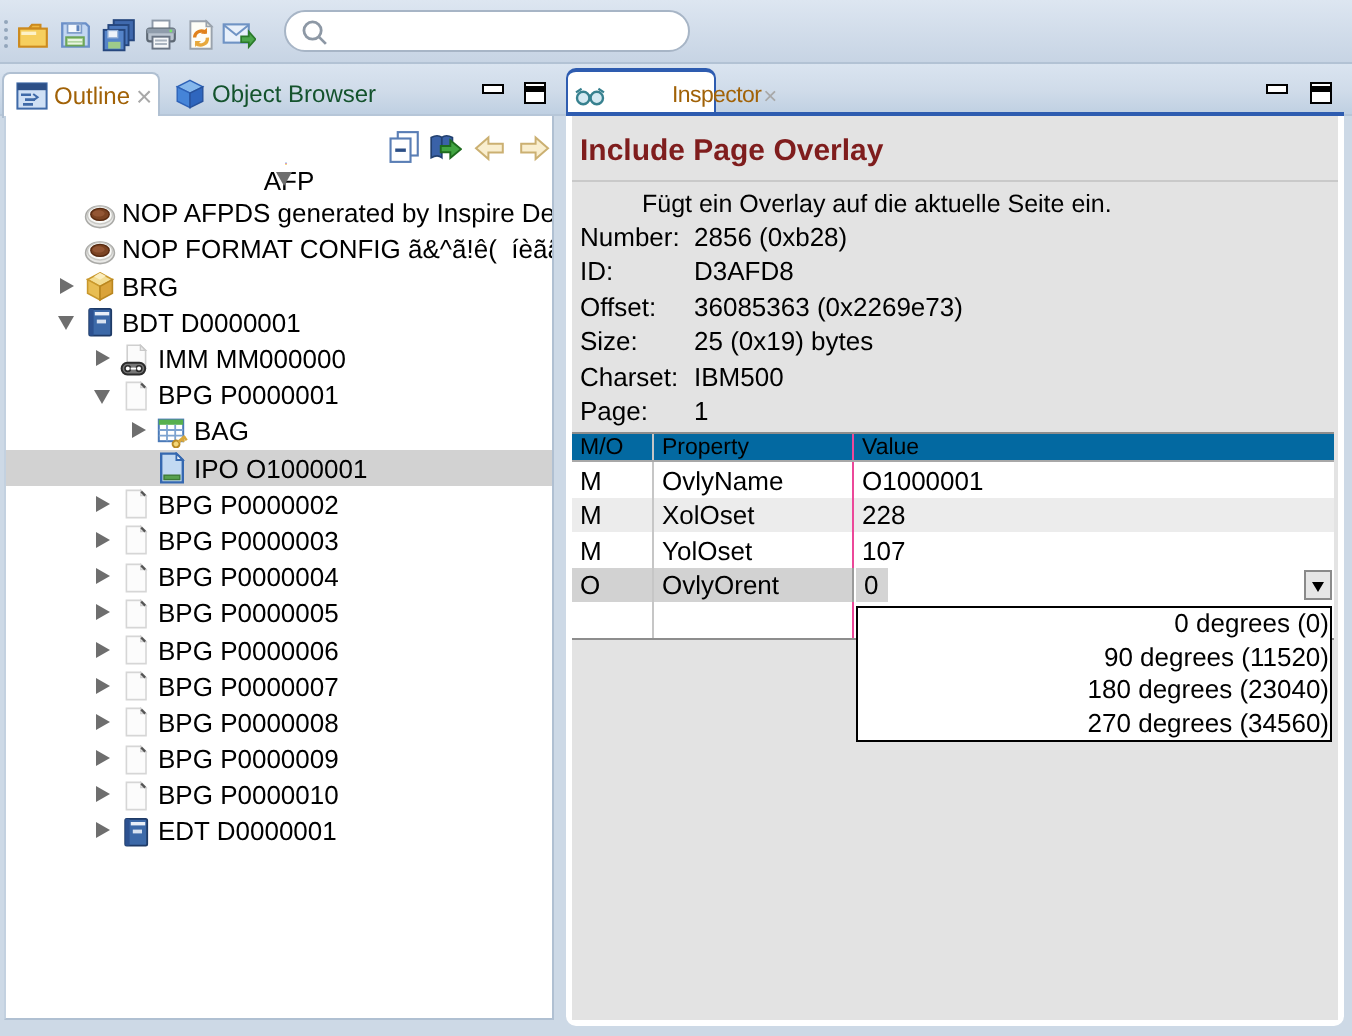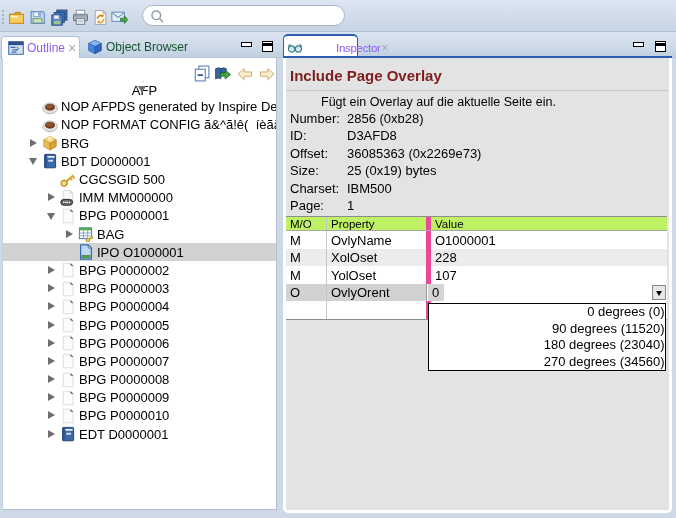--- a/index.html
+++ b/index.html
@@ -39,21 +39,21 @@
     border-bottom:1px solid #b6c6d8;
   }
   .tab { position:absolute; display:flex; align-items:center; }
   .tab .tlbl { font-size:12px; }
   .tab .closex { font-size:14px; color:#a8a8a8; margin-left:3px; line-height:10px; }
   .tab-outline {
     left:1px; top:36px; width:79px; height:23px;
     background:#fff; border:1px solid #b0c0d2; border-bottom:none;
     border-radius:4px 4px 0 0; padding-left:6px;
   }
-  .tab-outline .tlbl, .tab-inspector .tlbl { color:#8b5cf6; }
+  .tab-outline .tlbl, .tab-inspector .tlbl { color:#a16207; }
   .tab-inspector .tlbl { font-size:11.5px; letter-spacing:-0.3px;margin-left:32px; }
   .tab-objbrowser { left:82px; top:36px; width:113px; height:22px; padding-left:5px; }
   .tab-objbrowser .tlbl { color:#14532d; }
   .tab .ticn { margin-right:3px; flex:none; }
   .tab .closex, .tab .tlbl { flex:none; }
   .winbtn { position:absolute; }
   .ib-min { width:11px; height:5px; border:1.6px solid #000; background:#fff; }
   .ib-max { width:11px; height:11px; border:1.6px solid #000; background:#fff; }
   .ib-max i { display:block; height:2.4px; background:#000; margin-top:1.2px; }
   .tab-inspector {
@@ -108,27 +108,27 @@
   }
   .insp-title { position:absolute; left:4px; top:9px; font-size:15px; font-weight:bold; color:#7f1d1d; }
   .insp-sep { position:absolute; left:0; right:0; top:31.5px; height:1px; background:#c9c9c9; }
   .insp-desc { position:absolute; left:4px; top:37px; font-size:12.5px;margin-left:31px; }
   .fields { position:absolute; left:4px; top:52.5px; right:4px; }
   .frow { height:17.5px; display:flex; align-items:flex-start; font-size:13px; }
   .frow .flab { width:57px; }
 
   .ptable { position:absolute; left:0; top:158px; width:380.5px; border-top:1px solid #8d8d8d; border-bottom:1px solid #8d8d8d; }
   .prow { display:flex; height:17.5px; align-items:center; background:#fff; }
-  .prow.hdr { height:14px; font-size:11.5px; border-bottom:1px solid #a8a8a8; background:#bef264; }
+  .prow.hdr { height:14px; font-size:11.5px; border-bottom:1px solid #a8a8a8; background:#0369a1; }
   .prow.alt { background:#ececec; }
   .c1, .c2, .c3 { height:100%; display:flex; align-items:center; overflow:hidden; font-size:13px; }
   .prow.hdr .c1, .prow.hdr .c2, .prow.hdr .c3 { font-size:11.5px; }
   .c1 { width:40px; min-width:40px; padding-left:4px; }
   .c2 { width:100px; min-width:100px; padding-left:4px; border-left:1px solid #c6c6c6; }
-  .c3 { flex:1; padding-left:4px; border-left:5px solid #ec4899; }
+  .c3 { flex:1; padding-left:4px; border-left:1px solid #ec4899; }
   .prow[data-selected="true"] .c1, .prow[data-selected="true"] .c2 { background:#d2d2d2; }
   .combocell { position:relative; flex:1; height:100%; background:#fff; border-left:1px solid #9a9a9a; display:flex; align-items:center; }
   .combocell .selval { margin-left:1px; padding:1px 5px 1px 4px; background:#d4d4d4; font-size:13px; }
   .combobtn {
     position:absolute; right:1px; top:1px; bottom:1px; width:13.5px;
     background:#e6e6e6; border:1px solid #8a8a8a;
   }
   .combobtn::before {
     content:""; position:absolute; left:2.6px; top:5px;
     border-top:5.5px solid #000; border-left:3.5px solid transparent; border-right:3.5px solid transparent;
@@ -395,27 +395,20 @@
       <span class="tlabel">BRG</span>
     </div>
     <div class="trow" data-level="1" data-selected="false">
       <span class="arr" data-st="expanded"></span>
       <svg class="ticon">
           <use href="#i-book"></use>
         </svg>
       <span class="tlabel">BDT D0000001</span>
     </div>
     <div class="trow" data-level="2" data-selected="false">
-      <span class="arr" data-st="none"></span>
-      <svg class="ticon">
-          <use href="#i-key"></use>
-        </svg>
-      <span class="tlabel">CGCSGID 500</span>
-    </div>
-    <div class="trow" data-level="2" data-selected="false">
       <span class="arr" data-st="collapsed"></span>
       <svg class="ticon">
           <use href="#i-imm"></use>
         </svg>
       <span class="tlabel">IMM MM000000</span>
     </div>
     <div class="trow" data-level="2" data-selected="false">
       <span class="arr" data-st="expanded"></span>
       <svg class="ticon">
           <use href="#i-page"></use>

